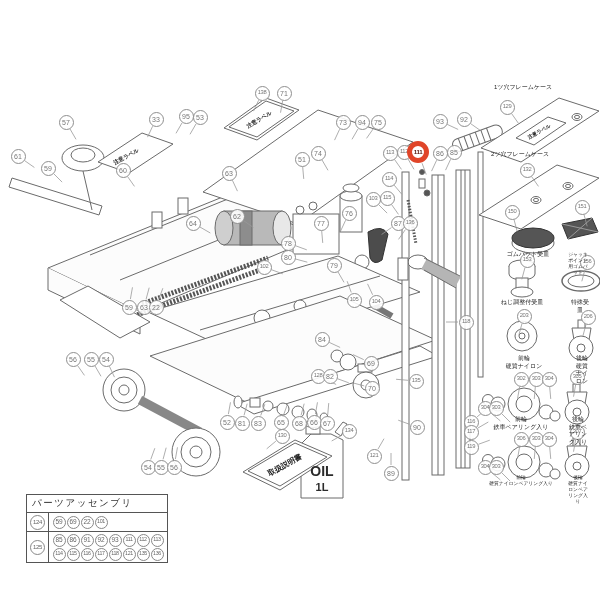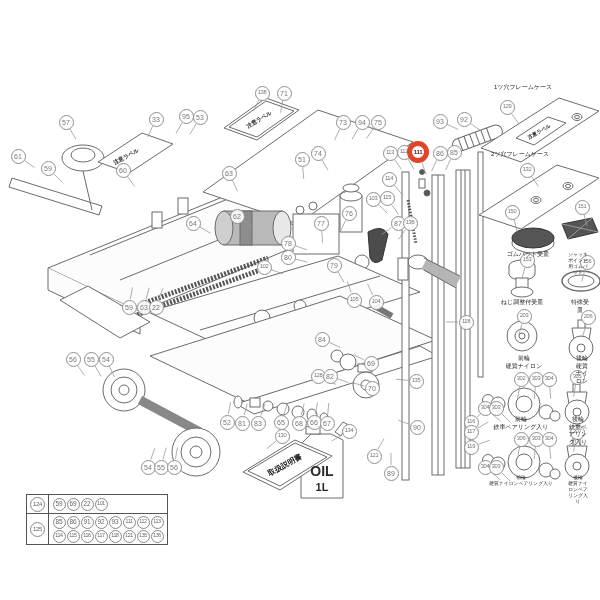--- a/index.html
+++ b/index.html
@@ -280,20 +280,21 @@
       <line x1="575.6108145786645" y1="384.87846202409764" x2="573.5270364466614" y2="396.69615506024417" stroke="#999" stroke-width="0.8"></line>
       <line x1="519.6108145786645" y1="446.87846202409764" x2="517.5270364466614" y2="458.69615506024417" stroke="#999" stroke-width="0.8"></line>
       <line x1="535.3027540580188" y1="446.969557584734" x2="534.2568851450468" y2="458.9238939618349" stroke="#999" stroke-width="0.8"></line>
       <line x1="549.6972459419812" y1="446.969557584734" x2="550.7431148549532" y2="458.9238939618349" stroke="#999" stroke-width="0.8"></line>
       <line x1="491.12835554495183" y1="472.1423008774923" x2="500.32088886237955" y2="479.8557521937308" stroke="#999" stroke-width="0.8"></line>
       <line x1="501.65685424949237" y1="472.65685424949237" x2="510.14213562373095" y2="481.14213562373095" stroke="#999" stroke-width="0.8"></line>
       <line x1="575.6108145786645" y1="439.87846202409764" x2="573.5270364466614" y2="451.69615506024417" stroke="#999" stroke-width="0.8"></line>
     </svg>
 
   <div class="parts-table">
+    <div class="pt-title">パーツアッセンブリ</div>
     <div class="pt-row">
       <div class="pt-no">
           <span class="circ big">124</span>
         </div>
       <div class="pt-parts">
         <div class="pt-line">
             <span class="circ">59</span>
             <span class="circ">69</span>
             <span class="circ">22</span>
             <span class="circ three">101</span>

